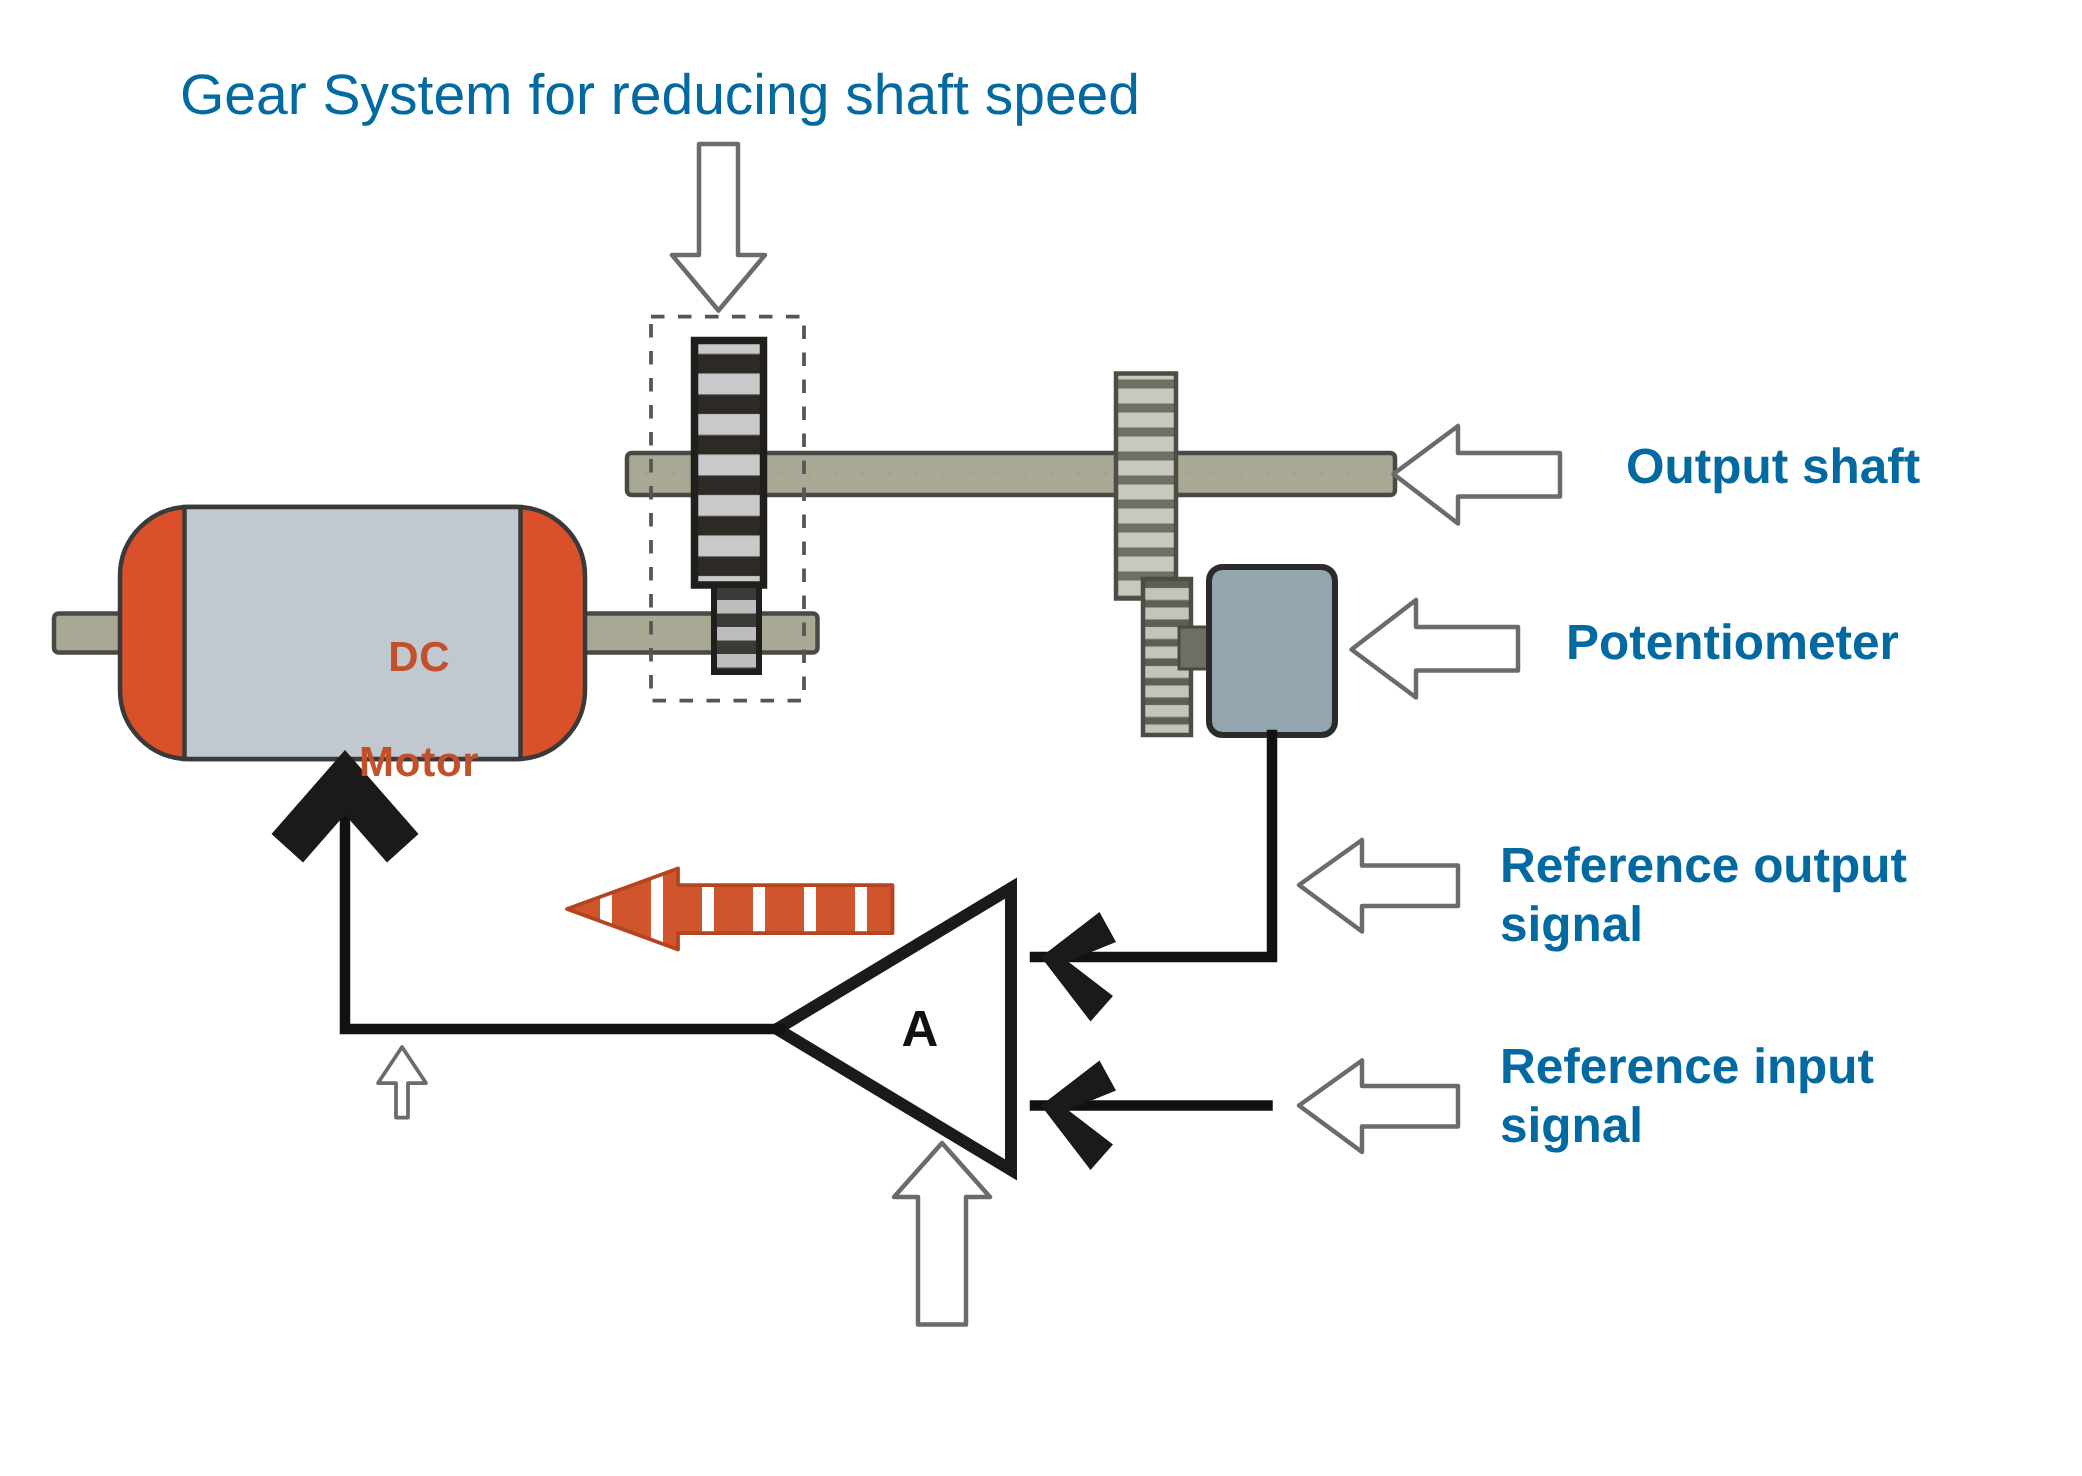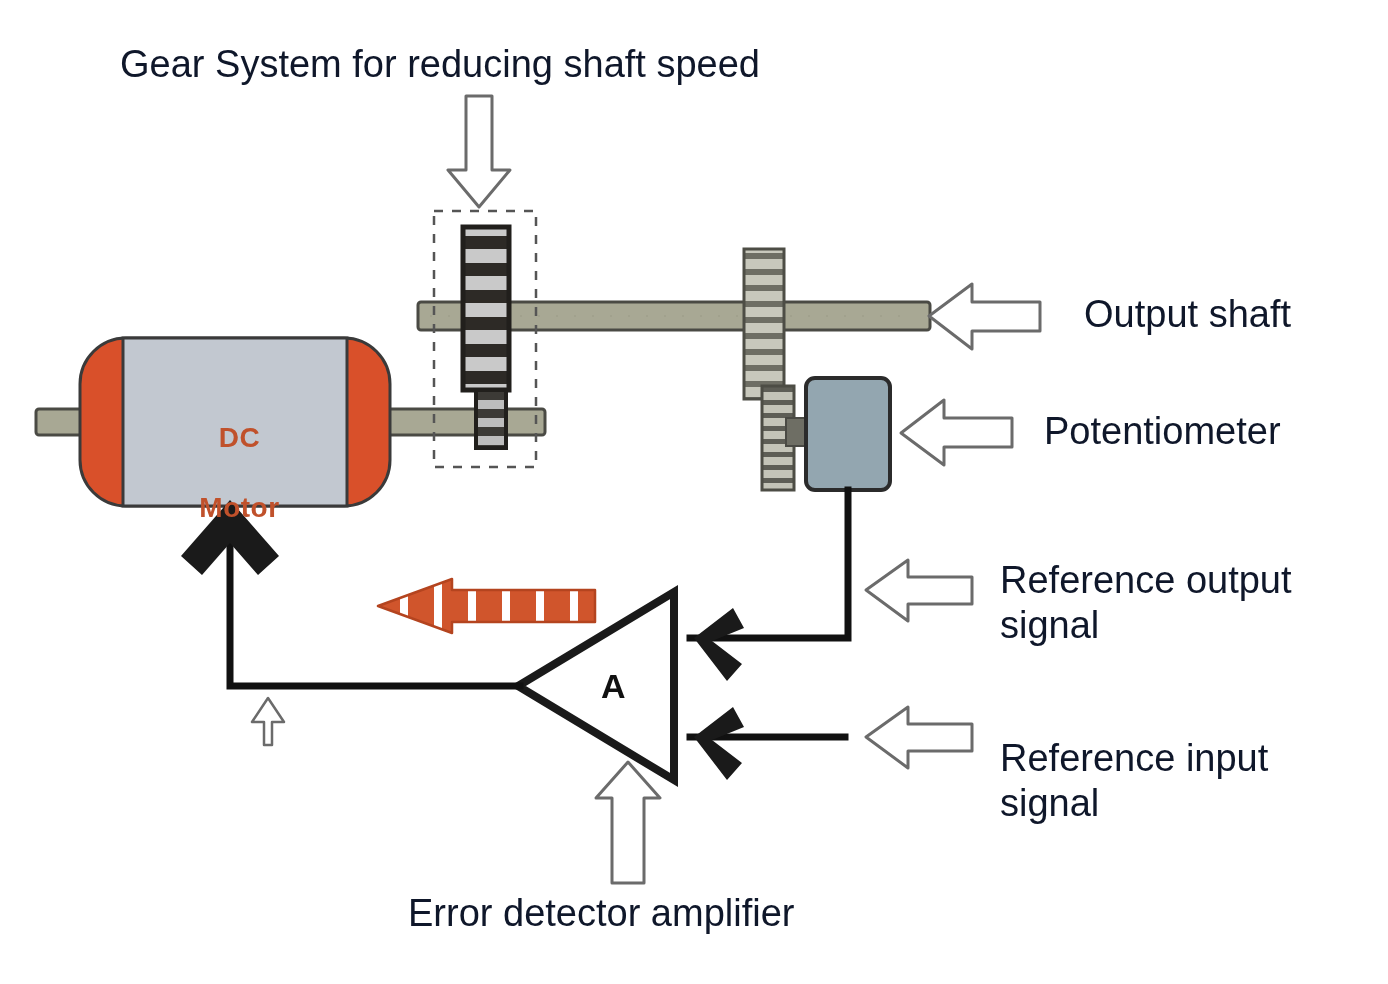--- a/index.html
+++ b/index.html
@@ -1,21 +1,21 @@
 <!DOCTYPE html>
 <html><head>
 <meta charset="utf-8">
 <style>
   html,body{margin:0;padding:0;background:#ffffff;}
   body{font-family:"Liberation Sans", sans-serif;}
   #stage{position:relative;width:1388px;height:984px;background:#fff;overflow:hidden;}
   #svgroot{position:absolute;left:0;top:0;width:1388px;height:984px;}
-  .lbl{position:absolute;color:#0f172a;font-family:"Liberation Sans",sans-serif;line-height:1.18;white-space:pre-line;}
+  .lbl{position:absolute;color:#0369a1;font-family:"Liberation Sans",sans-serif;line-height:1.18;white-space:pre-line;}
   .t-title{font-size:38px;}
-  .t-side{font-size:38px;}
+  .t-side{font-size:33px;font-weight:bold;}
   .t-fb{font-size:37px;}
   .t-amp{font-size:34px;font-weight:700;color:#111;}
   .t-motor{font-size:28px;font-weight:700;color:#c0512b;text-align:center;line-height:1.25;letter-spacing:.5px;}
 </style>
 </head>
 <body>
 
 <div id="stage">
 
   <svg id="svgroot" viewBox="0 0 1388 984">
@@ -139,27 +139,26 @@
 
   <div class="lbl t-title" style="left:120px; top:42px;">Gear System for reducing shaft speed</div>
 
   <div class="lbl t-side" style="left:1084px; top:292px;">Output shaft</div>
 
   <div class="lbl t-side" style="left:1044px; top:409px;">Potentiometer</div>
 
   <div class="lbl t-side" style="left:1000px; top:558px;">Reference output
 signal</div>
 
-  <div class="lbl t-side" style="left:1000px; top:692px;margin-top:44px;">Reference input
+  <div class="lbl t-side" style="left:1000px; top:692px;">Reference input
 signal</div>
 
 
 
-  <div class="lbl t-side" style="left:408px; top:891px;">Error detector amplifier</div>
 
-  <div class="lbl t-motor" style="left:123px; top:385px; width:233px;">
+  <div class="lbl t-motor" style="left:123px; top:385px; width:233px;padding-left:40px;">
     <div>DC</div>
     <div>Motor</div>
   </div>
 
   <div class="lbl t-amp" style="left:601px; top:666px;">A</div>
 
 </div>
 
 </body></html>

